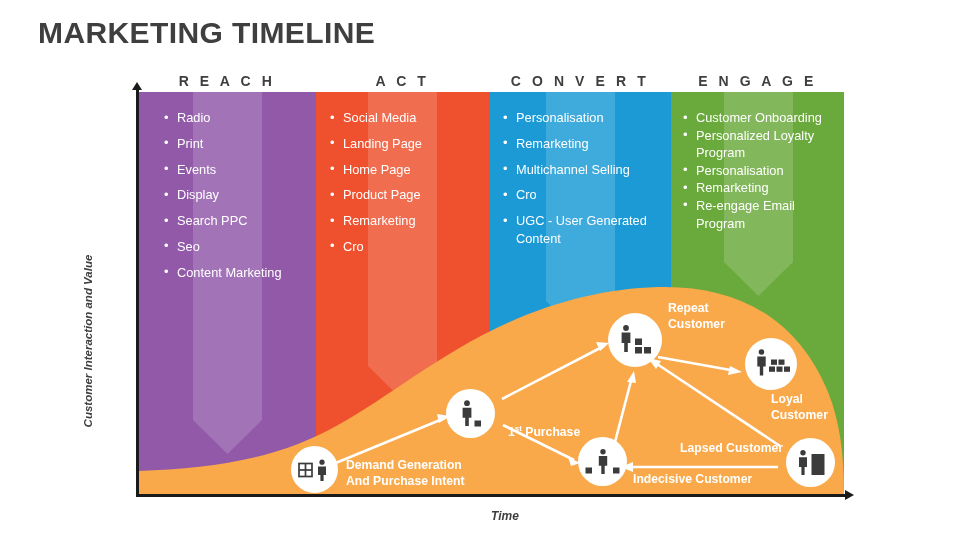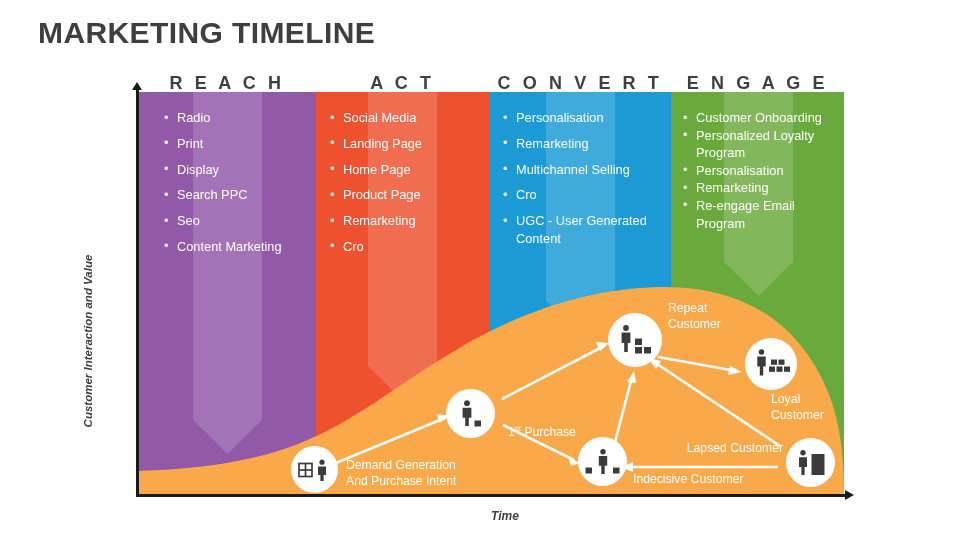--- a/index.html
+++ b/index.html
@@ -26,21 +26,21 @@
     font-weight: bold;
     color: #3f3f3f;
     letter-spacing: 0.4px;
     white-space: nowrap;
   }
 
   
   .stage-header {
     position: absolute;
     top: 73px;
-    font-size: 18px;
+    font-size: 14px;
     font-weight: bold;
     color: #3f3f3f;
     letter-spacing: 3.6px;
     text-align: center;
   }
 
   
   #chart-area {
     position: absolute;
     left: 138px;
@@ -145,20 +145,21 @@
   .col-list.tight .bullet-item { margin-bottom: 0px; }
 
   
   .journey-label {
     position: absolute;
     color: #ffffff;
     font-size: 12.2px;
     line-height: 15.5px;
     z-index: 30;
     white-space: pre-line;
+    font-weight: bold;
   }
 
   .node-circle {
     position: absolute;
     border-radius: 50%;
     background: #ffffff;
     z-index: 25;
     display: flex;
     align-items: center;
     justify-content: center;
@@ -243,20 +244,21 @@
 <div id="axis-y"></div>
 <div id="axis-y-arrow"></div>
 <div id="axis-x"></div>
 <div id="axis-x-arrow"></div>
 <div id="axis-y-label">Customer Interaction and Value</div>
 <div id="axis-x-label">Time</div>
 
 <div class="col-list" style="left:164px; width:150px;">
   <span class="bullet-item">Radio</span>
   <span class="bullet-item">Print</span>
+  <span class="bullet-item">Events</span>
   <span class="bullet-item">Display</span>
   <span class="bullet-item">Search PPC</span>
   <span class="bullet-item">Seo</span>
   <span class="bullet-item">Content Marketing</span>
 </div>
 
 <div class="col-list" style="left:330px; width:165px;">
   <span class="bullet-item">Social Media</span>
   <span class="bullet-item">Landing Page</span>
   <span class="bullet-item">Home Page</span>

